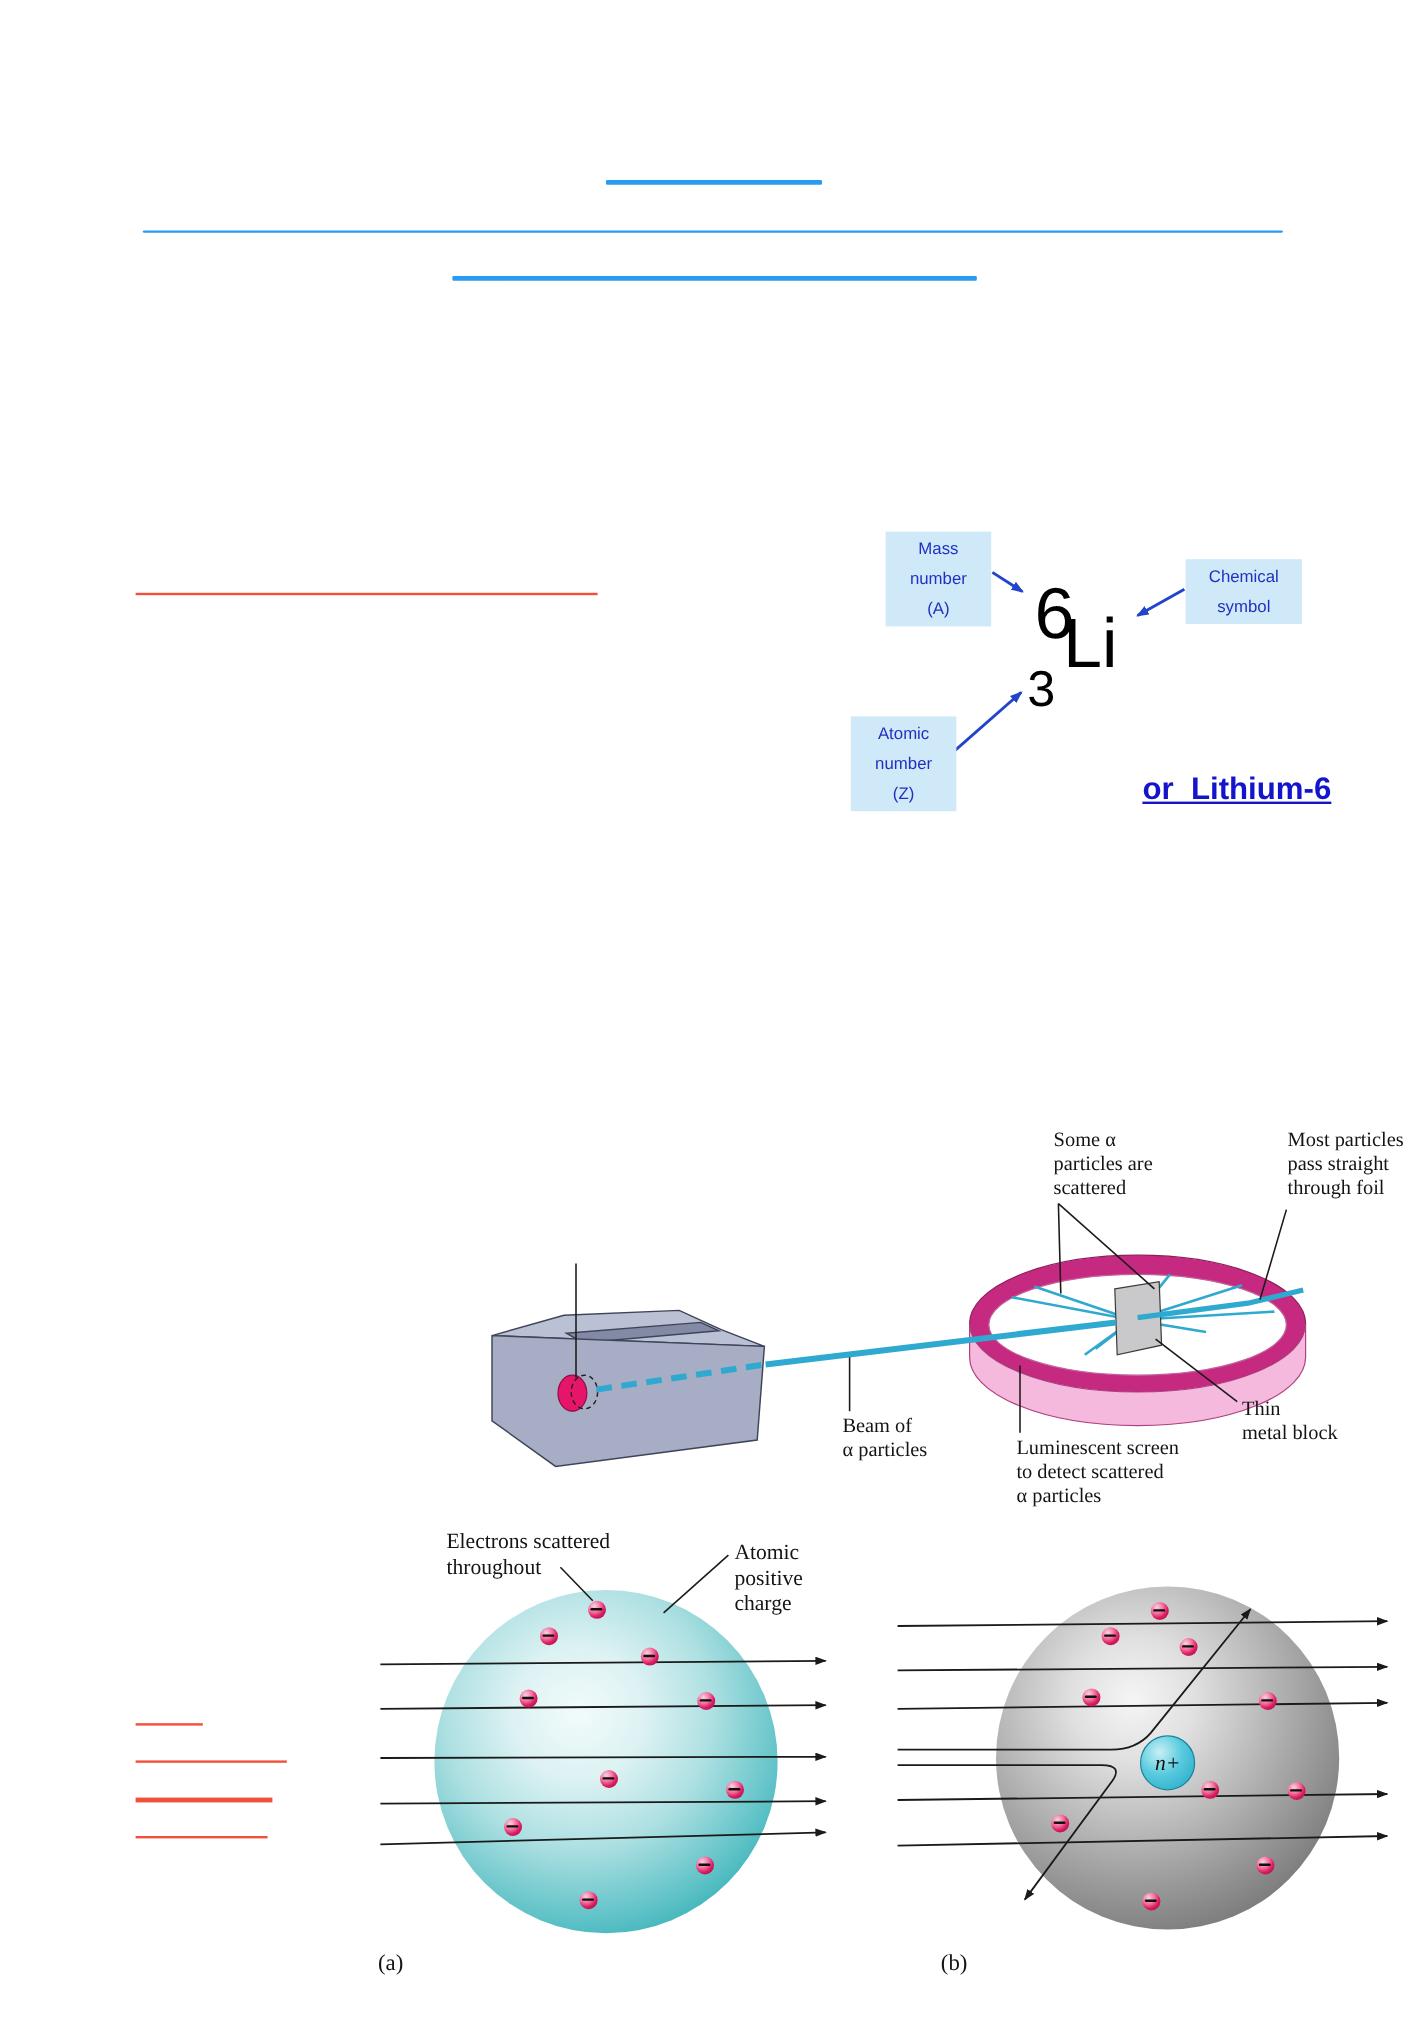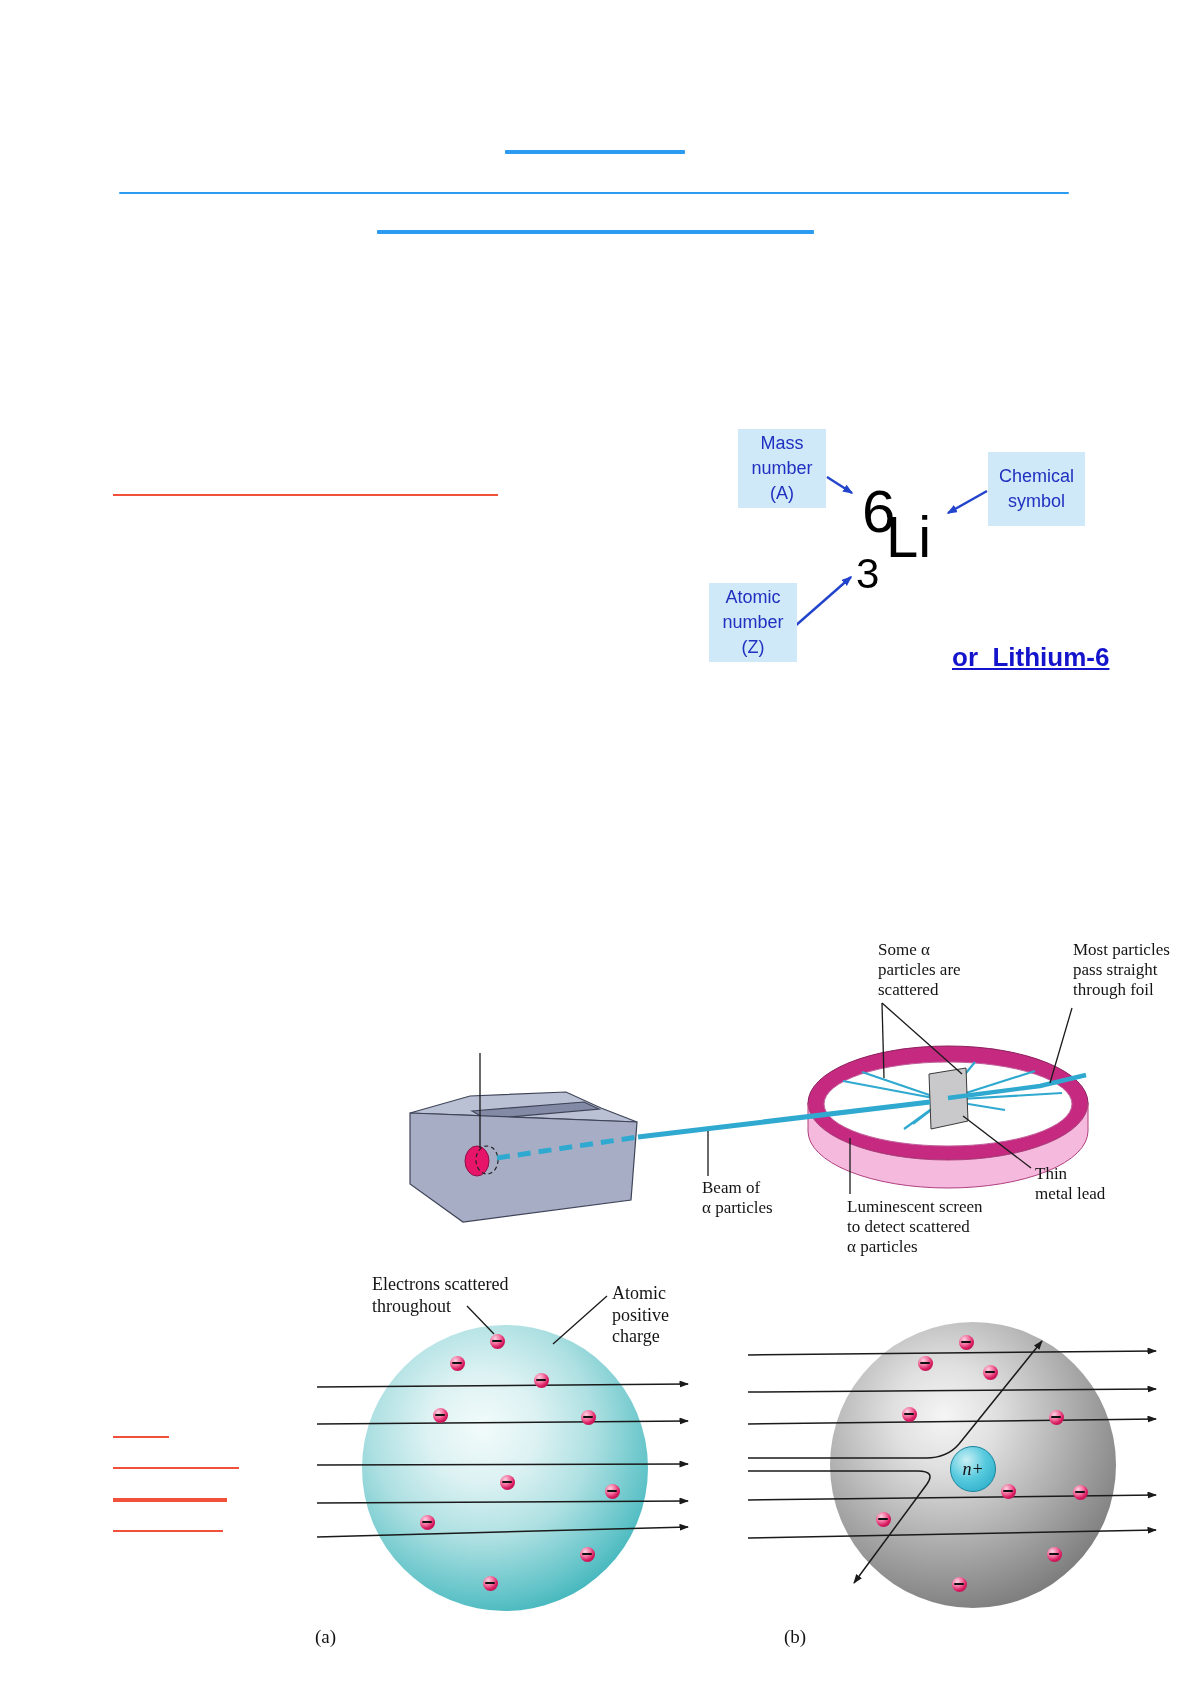--- a/index.html
+++ b/index.html
@@ -4,21 +4,21 @@
 <style>
   html,body{margin:0;padding:0;background:#ffffff;}
   .page{position:relative;width:1190px;height:1684px;background:#fff;overflow:hidden;
         font-family:"Liberation Sans",sans-serif;}
   
   .hl{position:absolute;border-radius:1px;background:var(--c-blue-line,#2b9bf2);}
   .rl{position:absolute;background:var(--c-red-line,#f1503a);}
   
   .ibox{position:absolute;background:var(--c-label-box-bg,#cfe9f8);color:var(--c-label-navy,#2030c0);
         display:flex;flex-direction:column;align-items:center;justify-content:center;
-        font-size:18px;line-height:25px;text-align:center;}
+        font-size:14px;line-height:25px;text-align:center;margin-top:14px;}
   .bignum{position:absolute;color:#000;line-height:1;font-family:"Liberation Sans",sans-serif;}
   .lith{position:absolute;color:var(--c-lithium-blue,#1414cc);font-weight:bold;font-size:26px;white-space:pre;}
   
   .rtitle{position:absolute;left:404px;top:928px;font-size:22px;font-weight:600;}
   .rtitle span{white-space:pre;}
   .t-blue{color:var(--c-title-blue,#2222cc);}
   .t-red{color:var(--c-title-red,#e8210f);}
   
   .slbl{position:absolute;font-family:"Liberation Serif",serif;font-size:17px;line-height:20px;color:#141414;}
   .mlbl{position:absolute;font-family:"Liberation Serif",serif;font-size:18px;line-height:21.5px;color:#141414;}
@@ -144,21 +144,21 @@
       <path class="arrA" d="M748,1458 L926,1458 Q947,1458 959,1444 L1042,1341" marker-end="url(#ah)"></path>
       <path class="arrA" d="M748,1471 L918,1471 Q936,1471 927,1484 L854,1583" marker-end="url(#ah)"></path>
     </g>
   </svg>
 
   <div class="ibox txt" style="left:738px;top:429px;width:88px;height:79px;">
     <div>Mass</div>
     <div>number</div>
     <div>(A)</div>
   </div>
-  <div class="ibox txt" style="left:988px;top:452px;width:97px;height:74px;">
+  <div class="ibox txt" style="left:988px;top:452px;width:97px;height:54px;">
     <div>Chemical</div>
     <div>symbol</div>
   </div>
   <div class="ibox txt" style="left:709px;top:583px;width:88px;height:79px;">
     <div>Atomic</div>
     <div>number</div>
     <div>(Z)</div>
   </div>
 
   <div class="bignum txt" style="left:862px;top:482px;font-size:60px;">6</div>
@@ -181,21 +181,21 @@
     <div>Beam of</div>
     <div>α particles</div>
   </div>
   <div class="slbl txt" style="left:847px;top:1197px;">
     <div>Luminescent screen</div>
     <div>to detect scattered</div>
     <div>α particles</div>
   </div>
   <div class="slbl txt" style="left:1035px;top:1164px;font-family:Liberation Serif, serif;">
     <div>Thin</div>
-    <div>metal lead</div>
+    <div>metal block</div>
   </div>
 
   <div class="mlbl txt" style="left:372px;top:1274px;">
     <div>Electrons scattered</div>
     <div>throughout</div>
   </div>
   <div class="mlbl txt" style="left:612px;top:1283px;">
     <div>Atomic</div>
     <div>positive</div>
     <div>charge</div>

